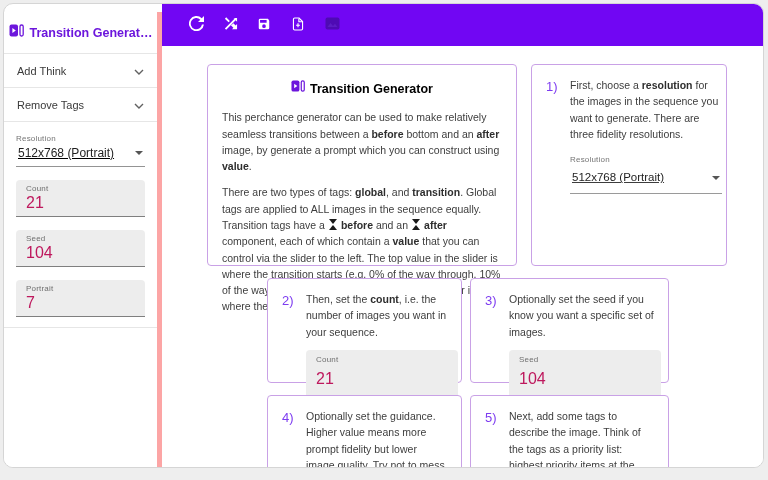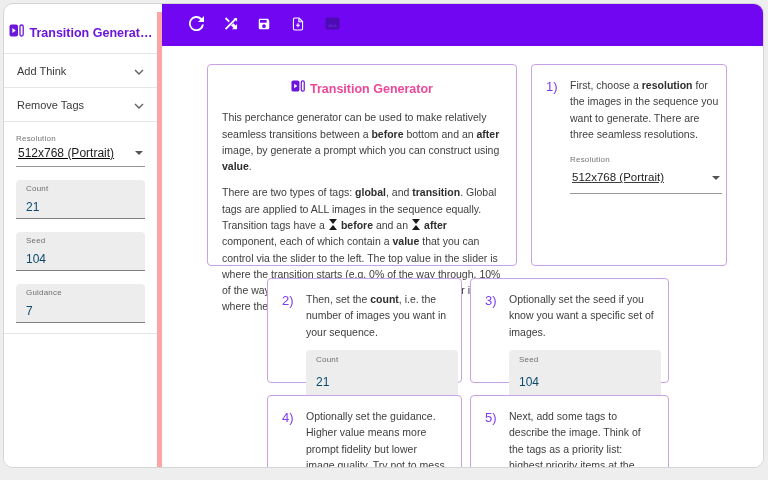--- a/index.html
+++ b/index.html
@@ -19,37 +19,37 @@
   .sb-body { padding:12px 12px 0 12px; }
   .mini-label { font-size:8px; color:#757575; letter-spacing:.2px; }
   .select { border-bottom:1px solid #949494; padding:3px 2px 6px 2px; margin-bottom:2px;
             display:flex; align-items:center; justify-content:space-between; cursor:pointer;text-decoration:underline; }
   .select .val { font-size:12px; color:#1f1f1f; }
   .caret { width:0; height:0; border-left:4px solid transparent; border-right:4px solid transparent;
            border-top:4.5px solid #555; }
   .ffield { background:#ededed; border-bottom:1px solid #7f7f7f; border-radius:4px 4px 0 0;
             padding:4px 10px 4px 10px; margin-top:13px; }
   .ffield .mini-label { font-size:8px; color:#6f6f6f; }
-  .ffield .fval { font-size:12px; color:#0c4a6e; margin-top:7px; }
+  .ffield .fval { font-size:16px; color:#be185d; margin-top:1px; }
   .sb-div { border-bottom:1px solid #e6e6e6; margin:10px -12px 0 -12px; }
 
   
   .topbar { position:absolute; left:158px; top:0; right:0; height:42px; background:#7106f3;
             display:flex; align-items:center; padding-left:22px; gap:10px; }
   .tb-btn { width:24px; height:24px; border:none; background:transparent; display:flex;
             align-items:center; justify-content:center; cursor:pointer; }
 
   
   .content { position:absolute; left:158px; top:42px; right:0; bottom:0; background:#fff; overflow:hidden; }
   .card { position:absolute; border:1px solid #c9a1e6; border-radius:4px; background:#fff;
           padding:12px 14px; font-size:10.5px; color:#3d3d3d; line-height:1.55; }
   .card p { margin-bottom:10px; }
   .card b { font-weight:bold; color:#2e2e2e; }
   .intro-title { display:flex; align-items:center; justify-content:center; gap:5px; margin:2px 0 10px 0;
-                 color:#ec4899; font-weight:bold; font-size:12.5px; }
+                 color:#000000; font-weight:bold; font-size:12.5px; }
   .step { display:flex; }
   .step .num { width:24px; flex:none; color:#7d3cf0; font-size:13px; padding-top:0; }
   .step .body { flex:1; }
   .card .select { width:152px; margin-top:10px; border-bottom-color:#9a9a9a; }
   .card .ffield { width:152px; margin-top:10px; }
 
   
   .hg { display:inline-block; width:8px; height:11px; position:relative; margin:0 4px 0 4px; top:1px; }
   .hg::before { content:""; position:absolute; top:0; left:0;
                 border-left:4px solid transparent; border-right:4px solid transparent;
@@ -102,21 +102,21 @@
 
       <div class="ffield">
         <div class="mini-label">Count</div>
         <div class="fval">21</div>
       </div>
       <div class="ffield">
         <div class="mini-label">Seed</div>
         <div class="fval">104</div>
       </div>
       <div class="ffield">
-        <div class="mini-label">Guidance</div>
+        <div class="mini-label">Portrait</div>
         <div class="fval">7</div>
       </div>
       <div class="sb-div"></div>
     </div>
   </div>
 
   <div class="topbar">
     <button class="tb-btn">
       <span>
         <svg width="15" height="15" viewBox="0 0 16 16">
@@ -172,21 +172,21 @@
         </span>
         <span>Transition Generator</span>
       </div>
       <p><span>This perchance generator can be used to make relatively seamless transitions between a </span><b>before</b><span> bottom and an </span><b>after</b><span> image, by generate a prompt which you can construct using </span><b>value</b><span>.</span></p>
       <p><span>There are two types of tags: </span><b>global</b><span>, and </span><b>transition</b><span>. Global tags are applied to ALL images in the sequence equally. Transition tags have a</span><span class="hg"></span><b>before</b><span> and an</span><span class="hg"></span><b>after</b><span> component, each of which contain a </span><b>value</b><span> that you can control via the slider to the left. The top value in the slider is where the transition starts (e.g. 0% of the way through, 10% of the way through, etc.) and the bottom of the slider is where the transition ends.</span></p>
     </div>
 
     <div class="card step" style="left:369px; top:18px; width:196px; height:202px;">
       <div class="num">1)</div>
       <div class="body">
-        <span><span>First, choose a </span><b>resolution</b><span> for the images in the sequence you want to generate. There are three seamless resolutions.</span></span>
+        <span><span>First, choose a </span><b>resolution</b><span> for the images in the sequence you want to generate. There are three fidelity resolutions.</span></span>
         <div class="mini-label" style="margin-top:12px">Resolution</div>
         <div class="select" style="margin-top:0">
           <span class="val" style="font-size:11.5px">512x768 (Portrait)</span>
           <span class="caret"></span>
         </div>
       </div>
     </div>
 
     <div class="card step" style="left:105px; top:232px; width:195px; height:105px;">
       <div class="num">2)</div>

